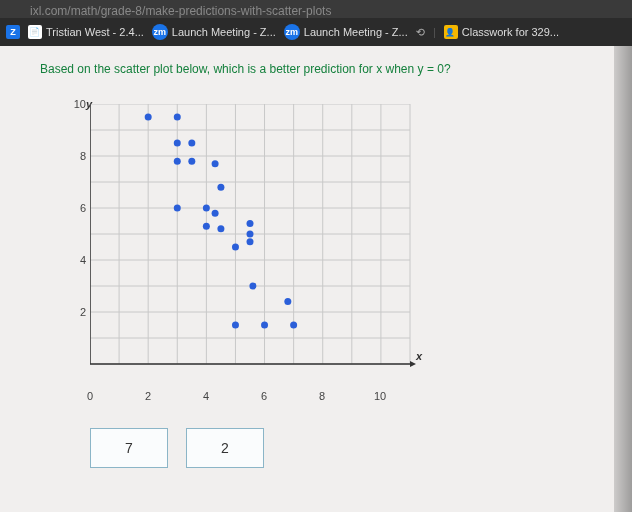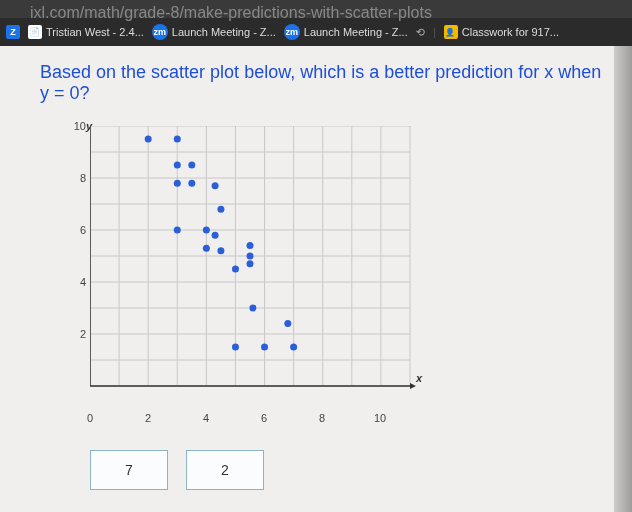--- a/index.html
+++ b/index.html
@@ -7,21 +7,21 @@
     width: 632px;
     height: 512px;
     background: #d8d5d2;
     font-family: Arial, sans-serif;
     overflow: hidden;
     position: relative;
   }
   .url-bar {
     background: #3a3a3a;
     color: #888;
-    font-size: 16px;
+    font-size: 12px;
     padding: 4px 30px;
     height: 18px;
   }
   .tab-strip {
     background: #2b2b2b;
     height: 28px;
     display: flex;
     align-items: center;
     padding: 0 6px;
     gap: 8px;
@@ -49,23 +49,23 @@
     align-items: center; justify-content: center; font-size: 8px; color: #333;
     border-radius: 2px;
   }
   .content {
     background: #f1efee;
     padding: 16px 24px 20px 40px;
     height: calc(512px - 46px);
     position: relative;
   }
   .question {
-    font-size: 18px;
-    color: #1d4ed8;
-    margin-bottom: 22px;
+    font-size: 12px;
+    color: #15803d;
+    margin-bottom: 28px;
   }
   .chart-wrap {
     position: relative;
     width: 360px;
     height: 300px;
     margin-left: 50px;
     margin-top: 4px;
   }
   .y-axis-labels {
     position: absolute;
@@ -148,21 +148,21 @@
     <span>Launch Meeting - Z...</span>
   </div>
   <div class="tab-item">
     <span class="favicon favicon-blue" style="width:16px;height:16px;border-radius:50%;">zm</span>
     <span>Launch Meeting - Z...</span>
   </div>
   <span style="color:#aaa;">⟲</span>
   <span class="tab-sep">|</span>
   <div class="tab-item">
     <span class="classwork-icon">👤</span>
-    <span>Classwork for 917...</span>
+    <span>Classwork for 329...</span>
   </div>
 </div>
 
 <div class="content">
   <div class="question">Based on the scatter plot below, which is a better prediction for x when y = 0?</div>
 
   <div class="chart-wrap">
     <span class="axis-label" style="top:-6px; left:-4px;">y</span>
     <span class="axis-label" style="top:246px; left:326px;">x</span>
 

